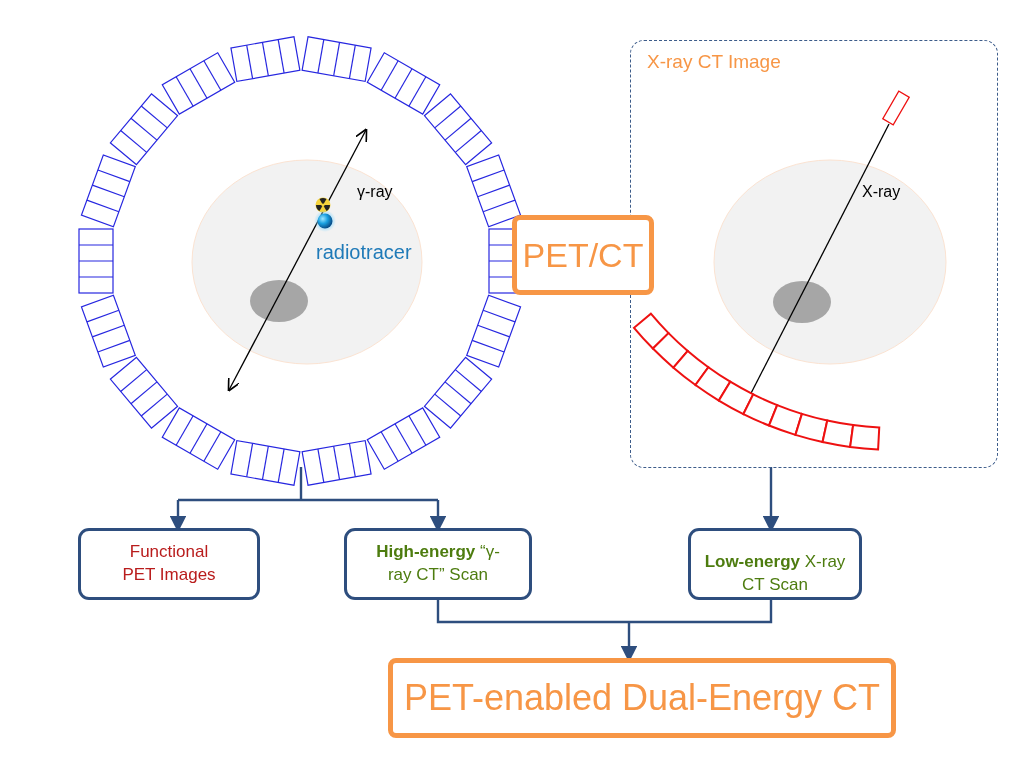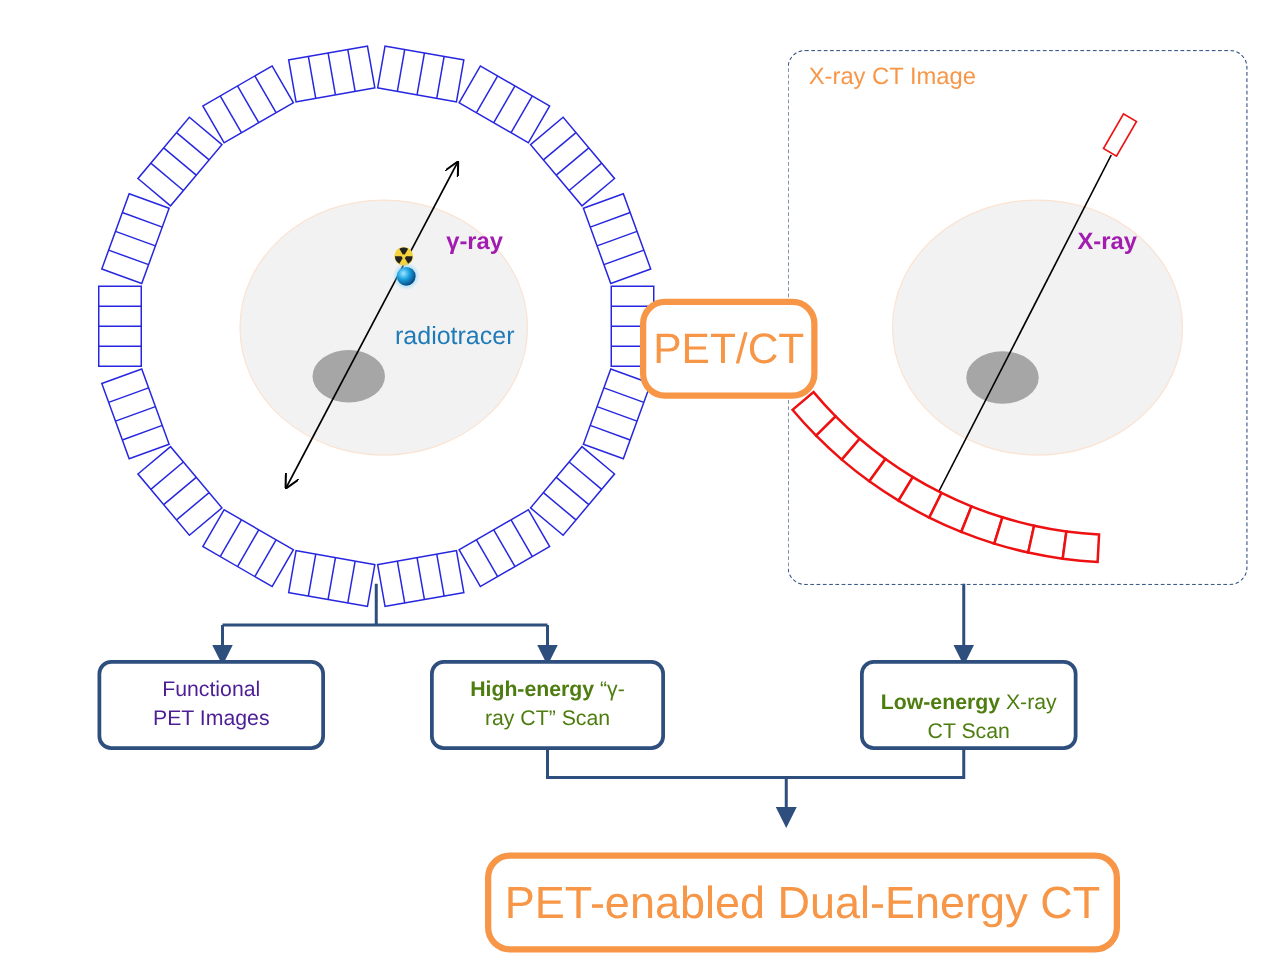--- a/index.html
+++ b/index.html
@@ -3,30 +3,30 @@
   <meta charset="utf-8">
   <style>
     html, body { margin: 0; padding: 0; background: #ffffff; }
     body { width: 1024px; height: 768px; position: relative; overflow: hidden;
            font-family: "Liberation Sans", "DejaVu Sans", sans-serif; }
     #diagram { position: absolute; left: 0; top: 0; width: 1024px; height: 768px; }
     .panel { position: absolute; border: 1.3px dashed #3d5c8a; border-radius: 14px; }
     #pet-panel { left: 54px; top: 40px; width: 476px; height: 426px; }
     #ct-panel { left: 630px; top: 40px; width: 366px; height: 426px; }
     .panel-title { position: absolute; left: 16px; top: 10px; color: #f79646; font-size: 19px; }
-    .label { position: absolute; font-size: 19px; color: #a21caf; font-weight: bold; }
+    .label { position: absolute; font-size: 16px; color: #000000; }
     .tracer-label { position: absolute; font-size: 20px; color: #1f7ab8; }
-    .pill { position: absolute; border: 5px solid #f79646; border-radius: 20px; color: #f79646;
-            display: flex; align-items: center; justify-content: center; background: #fff; margin-top: 24px; }
+    .pill { position: absolute; border: 5px solid #f79646; border-radius: 8px; color: #f79646;
+            display: flex; align-items: center; justify-content: center; background: #fff; }
     #petct-box { left: 512px; top: 215px; width: 132px; height: 70px; font-size: 34px; }
     #dect-box { left: 388px; top: 658px; width: 498px; height: 70px; font-size: 36px; }
     .out-box { position: absolute; border: 3px solid #2e4e7e; border-radius: 11px; background: #fff;
                display: flex; align-items: center; justify-content: center; text-align: center;
                font-size: 17px; line-height: 1.35; color: #4d7c0f; }
-    #functional-box { left: 78px; top: 528px; width: 176px; height: 66px; color: #4c1d95; }
+    #functional-box { left: 78px; top: 528px; width: 176px; height: 66px; color: #b91c1c; }
     #high-energy-box { left: 344px; top: 528px; width: 182px; height: 66px; }
     #low-energy-box { left: 688px; top: 528px; width: 168px; height: 66px; align-items: flex-end; }
     b { font-weight: bold; }
   </style>
 </head>
 <body>
 
 <div id="diagram">
 
   <svg id="art" width="1024" height="768" style="position:absolute;left:0;top:0">
@@ -196,21 +196,21 @@
       <path d="M178,500 L438,500"></path>
       <path d="M178,500 L178,524" marker-end="url(#arrowNavy)"></path>
       <path d="M438,500 L438,524" marker-end="url(#arrowNavy)"></path>
       <path d="M771,467 L771,524" marker-end="url(#arrowNavy)"></path>
       <path d="M438,596 L438,622 L771,622 L771,596"></path>
       <path d="M629,622 L629,654" marker-end="url(#arrowNavy)"></path>
     </g>
   </svg>
 
   <div class="label" style="left:357px;top:183px">γ-ray</div>
-  <div class="tracer-label" style="left:316px;top:258px">radiotracer</div>
+  <div class="tracer-label" style="left:316px;top:241px">radiotracer</div>
 
   <div class="panel" id="ct-panel">
     <div class="panel-title">X-ray CT Image</div>
   </div>
   <div class="label" style="left:862px;top:183px">X-ray</div>
 
   <div class="pill" id="petct-box">PET/CT</div>
 
   <div class="out-box" id="functional-box">
     <div>

